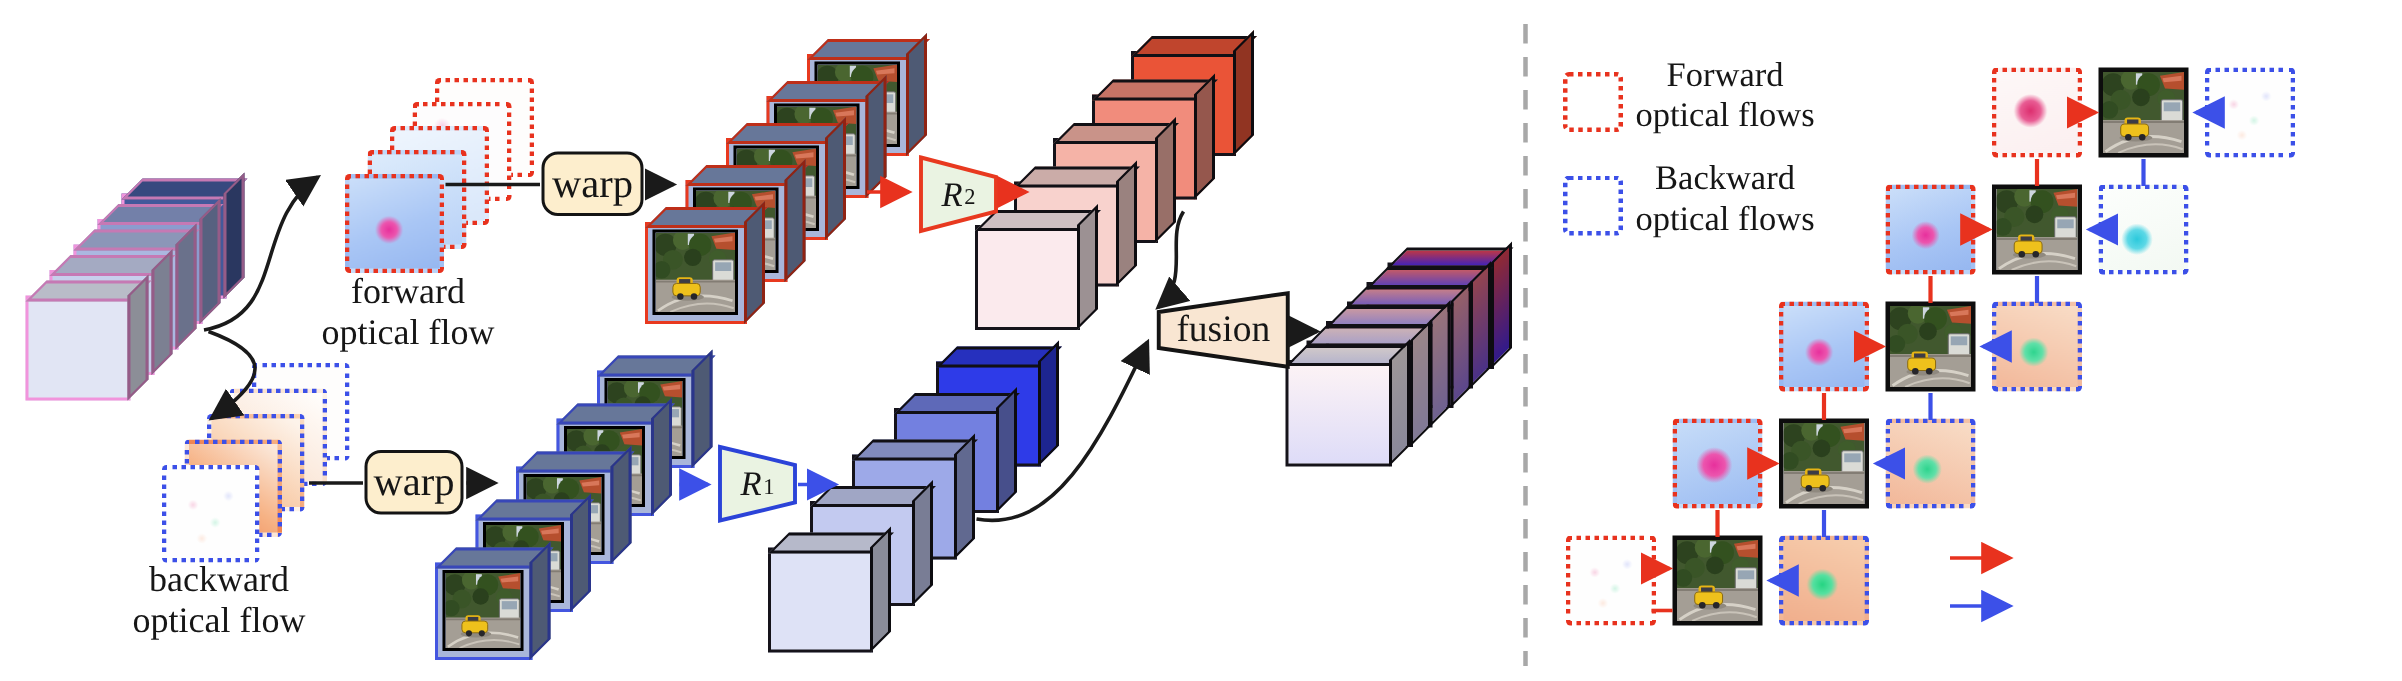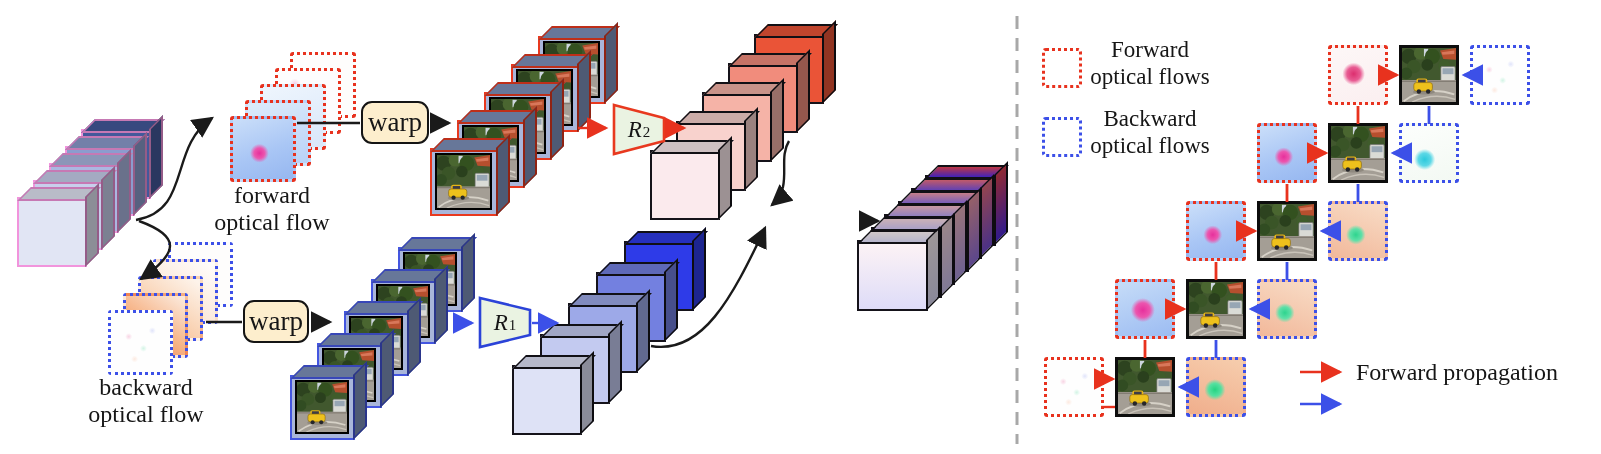--- a/index.html
+++ b/index.html
@@ -315,20 +315,26 @@
   </div>
   <div class="opshape" style="left:478px;top:296px;width:54px;height:53px;">
     <svg width="54" height="53">
       <polygon points="2,2 52,14 52,39 2,51" fill="#eaf3e2" stroke="#2b43d8" stroke-width="2.6"></polygon>
     </svg>
     <span class="oplabel">
         <span>R</span>
         <sub>1</sub>
       </span>
   </div>
+  <div class="opshape" style="left:771px;top:194px;width:89px;height:52px;">
+    <svg width="89" height="52">
+      <polygon points="1.5,14 87.5,1.5 87.5,50.5 1.5,38" fill="#f9e6d2" stroke="#141414" stroke-width="2.6"></polygon>
+    </svg>
+    <span class="fusionlabel">fusion</span>
+  </div>
 
   <div>
       <div class="flowbox flow-red fb-pink-on-white" style="left: 1328px; top: 45px; width: 60px; height: 60px;"></div>
       <div class="pframe" style="left: 1399px; top: 45px; width: 60px; height: 60px;">
         <svg viewBox="0 0 64 64" preserveAspectRatio="none">
           <use href="#scene" xlink:href="#scene"></use>
         </svg>
       </div>
       <div class="flowbox flow-blue fb-noise-white" style="left: 1470px; top: 45px; width: 60px; height: 60px;"></div>
       <div class="flowbox flow-red fb-pink-on-blue" style="left: 1257px; top: 123px; width: 60px; height: 60px;"></div>
@@ -365,21 +371,20 @@
   <div class="twolines" style="left:1077px;top:36px;width:146px;font-size:23px;">
     <div>Forward</div>
     <div>optical flows</div>
   </div>
   <div class="legend-box" style="left:1042px;top:117px;border-color:#3c50e8;"></div>
   <div class="twolines" style="left:1077px;top:105px;width:146px;font-size:23px;">
     <div>Backward</div>
     <div>optical flows</div>
   </div>
 
-  <div class="proplabel" style="left:1356px;top:359px;">Forward propagation</div>
 
   <svg class="overlay" width="1601" height="454" viewBox="0 0 1601 454">
     <defs>
       <marker id="ab" markerWidth="10" markerHeight="10" refX="8" refY="4.5" orient="auto">
           <path d="M0,0 L9,4.5 L0,9 Z" fill="#1a1a1a"></path>
         </marker>
       <marker id="ar" markerWidth="10" markerHeight="10" refX="8" refY="4.5" orient="auto">
           <path d="M0,0 L9,4.5 L0,9 Z" fill="#e8321e"></path>
         </marker>
       <marker id="au" markerWidth="10" markerHeight="10" refX="8" refY="4.5" orient="auto">

